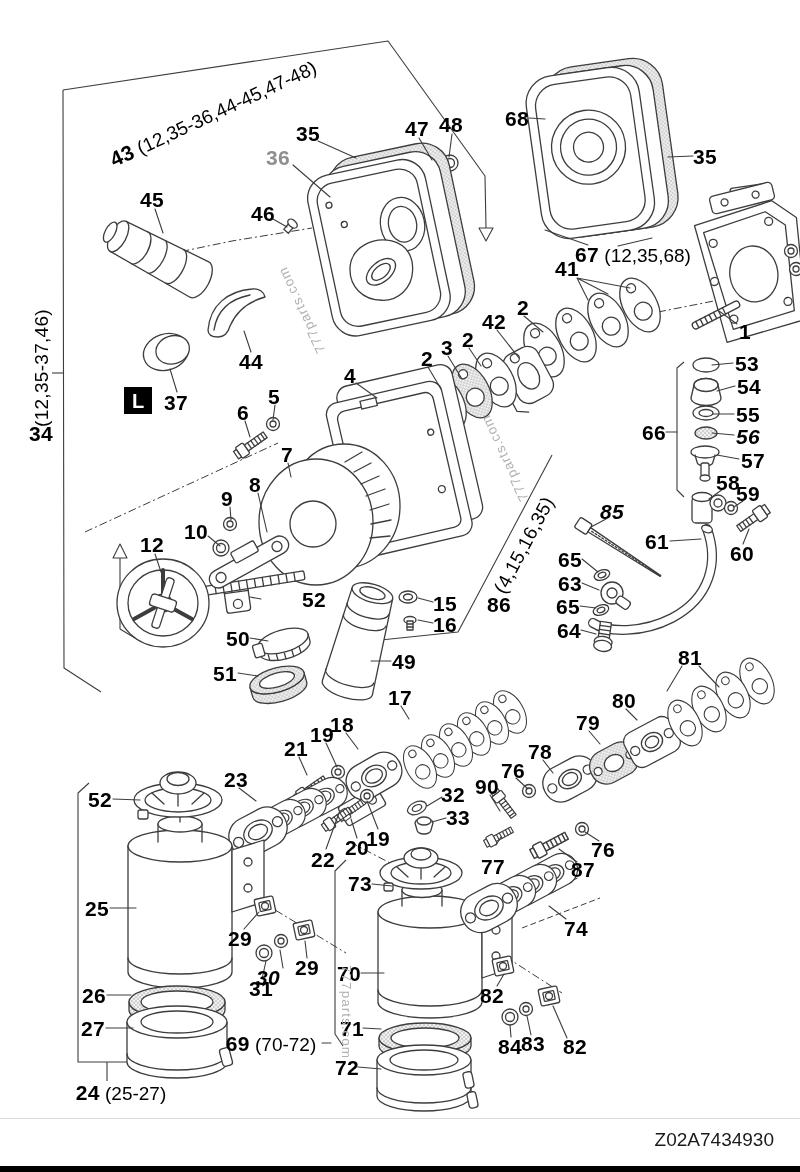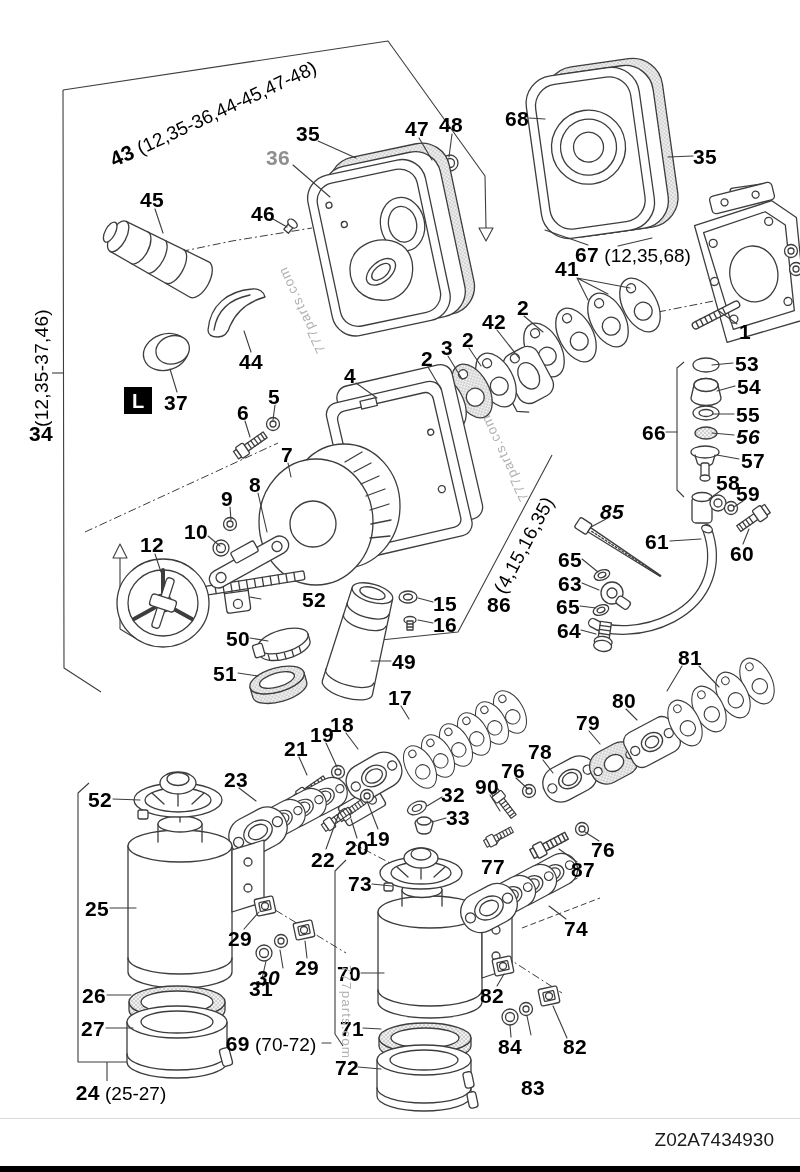--- a/index.html
+++ b/index.html
@@ -673,21 +673,21 @@
       <div class="lbl" style="left: 513px; top: 770px; --r: 0deg;"><span>76</span></div>
       <div class="lbl" style="left: 493px; top: 853px; margin-top: 13px; --r: 0deg;"><span>77</span></div>
       <div class="lbl" style="left: 583px; top: 869px; --r: 0deg;"><span>87</span></div>
       <div class="lbl" style="left: 603px; top: 849px; --r: 0deg;"><span>76</span></div>
       <div class="lbl" style="left: 540px; top: 751px; --r: 0deg;"><span>78</span></div>
       <div class="lbl" style="left: 588px; top: 722px; --r: 0deg;"><span>79</span></div>
       <div class="lbl" style="left: 624px; top: 700px; --r: 0deg;"><span>80</span></div>
       <div class="lbl" style="left: 690px; top: 657px; --r: 0deg;"><span>81</span></div>
       <div class="lbl" style="left: 492px; top: 995px; --r: 0deg;"><span>82</span></div>
       <div class="lbl" style="left: 510px; top: 1046px; --r: 0deg;"><span>84</span></div>
-      <div class="lbl" style="left: 533px; top: 1043px; margin-top: 44px; --r: 0deg;"><span>83</span></div>
+      <div class="lbl" style="left: 533px; top: 1043px; --r: 0deg;"><span>83</span></div>
       <div class="lbl" style="left: 575px; top: 1046px; --r: 0deg;"><span>82</span></div>
       <div class="wm" style="left: 302px; top: 310px; --r: -115deg;">777parts.com</div>
       <div class="wm" style="left: 505px; top: 458px; --r: -115deg;">777parts.com</div>
       <div class="wm" style="left: 346px; top: 1012px; --r: 90deg;">777parts.com</div>
     </div>
 
 <div class="badge">L</div>
 <div class="divider"></div>
 <div class="code">Z02A7434930</div>
 <div class="footbar"></div>

